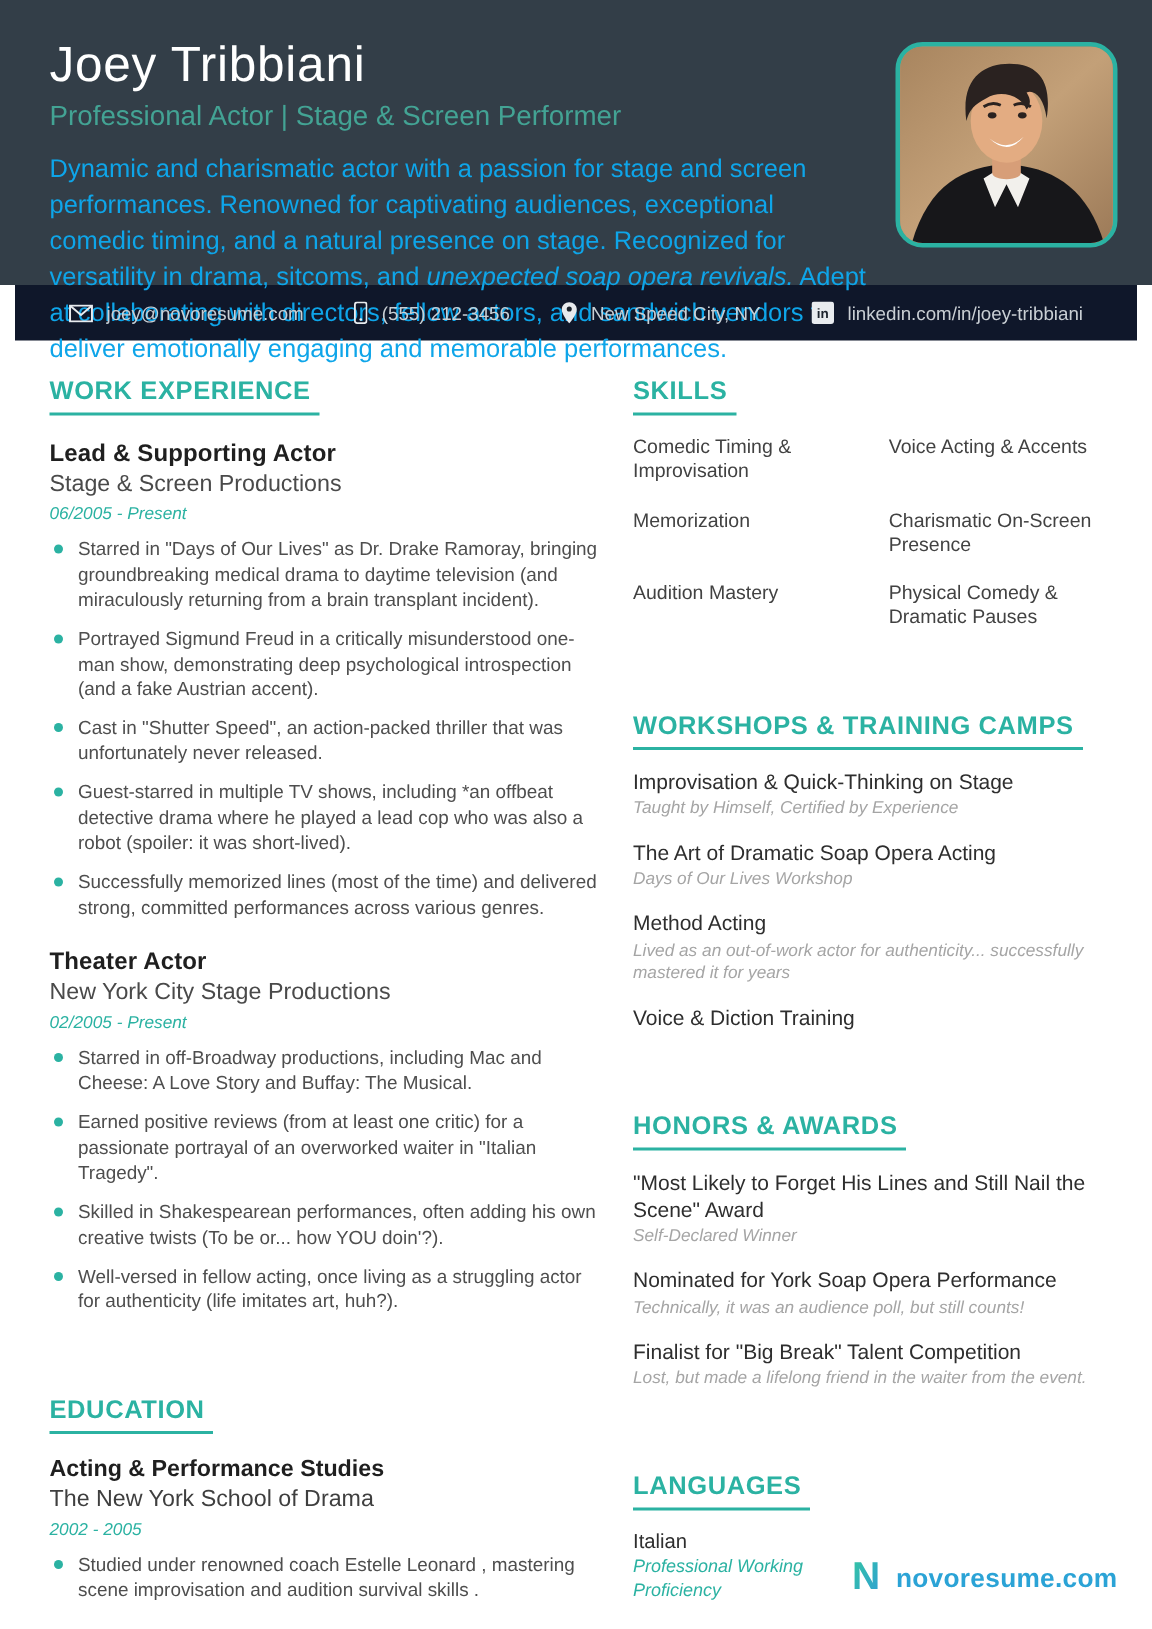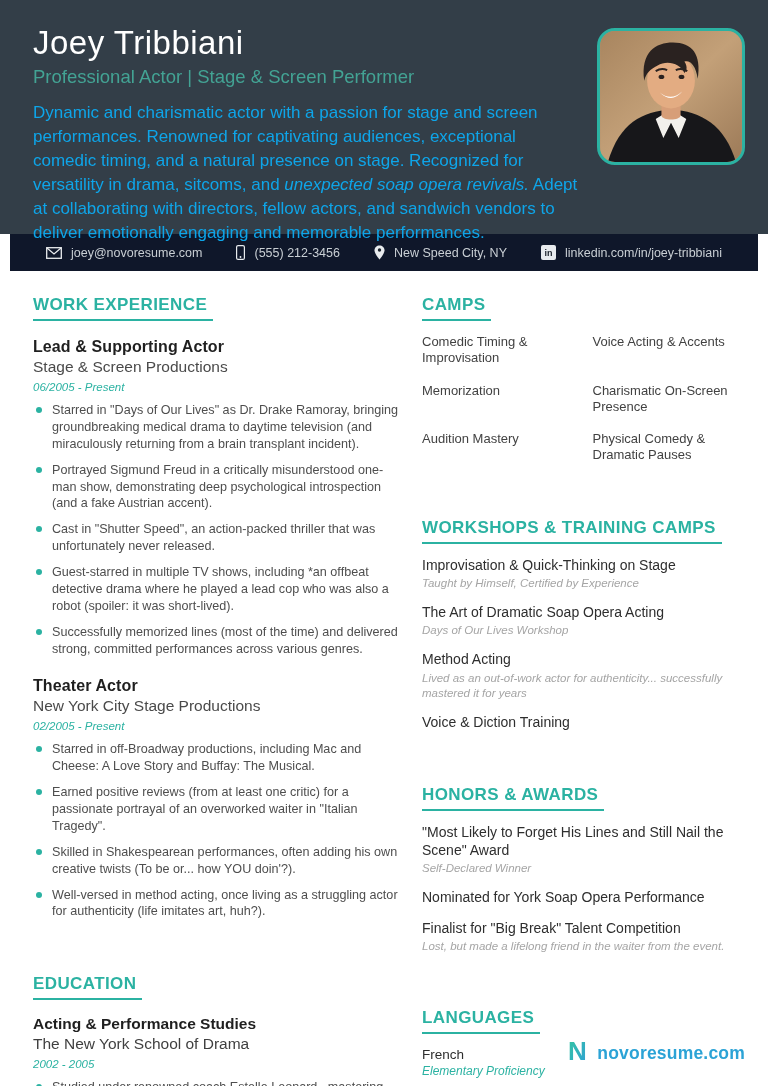--- a/index.html
+++ b/index.html
@@ -9,21 +9,21 @@
     width: 768px; height: 1086px;
     background: #ffffff;
     font-family: "Liberation Sans", sans-serif;
     position: relative;
     overflow: hidden;
   }
 
   
   .header {
     background: #333e48;
-    height: 234px;
+    height: 190px;
     padding: 26px 23px 0 33px;
     display: flex;
     justify-content: space-between;
     align-items: flex-start;
   }
   .header-left { width: 548px; }
   .name {
     margin: 0;
     color: #ffffff;
     font-size: 33px;
@@ -272,21 +272,21 @@
       </div>
 
       <div class="job">
         <div class="job-role">Theater Actor</div>
         <div class="job-org">New York City Stage Productions</div>
         <div class="job-dates">02/2005 - Present</div>
         <ul class="bullets">
           <li>Starred in off-Broadway productions, including Mac and Cheese: A Love Story and Buffay: The Musical.</li>
           <li>Earned positive reviews (from at least one critic) for a passionate portrayal of an overworked waiter in "Italian Tragedy".</li>
           <li>Skilled in Shakespearean performances, often adding his own creative twists (To be or... how YOU doin'?).</li>
-          <li>Well-versed in method acting, once living as a struggling actor for authenticity (life imitates art, huh?).</li>
+          <li>Well-versed in fellow acting, once living as a struggling actor for authenticity (life imitates art, huh?).</li>
         </ul>
       </div>
     </section>
 
     <section class="gap-top">
       <h2 class="section-heading">EDUCATION</h2>
       <div class="job">
         <div class="edu-degree">Acting &amp; Performance Studies</div>
         <div class="edu-school">The New York School of Drama</div>
         <div class="job-dates">2002 - 2005</div>
@@ -294,21 +294,21 @@
           <li>Studied under renowned coach Estelle Leonard , mastering scene improvisation and audition survival skills .</li>
         </ul>
       </div>
     </section>
 
   </div>
 
   <div class="col-right">
 
     <section>
-      <h2 class="section-heading">CAMPS</h2>
+      <h2 class="section-heading">SKILLS</h2>
       <div class="skills-grid">
         <div class="skill">Comedic Timing &amp; Improvisation</div>
         <div class="skill">Voice Acting &amp; Accents</div>
         <div class="skill">Memorization</div>
         <div class="skill">Charismatic On-Screen Presence</div>
         <div class="skill">Audition Mastery</div>
         <div class="skill">Physical Comedy &amp; Dramatic Pauses</div>
       </div>
     </section>
 
@@ -333,33 +333,34 @@
     </section>
 
     <section class="gap-top">
       <h2 class="section-heading">HONORS &amp; AWARDS</h2>
       <div class="entry">
         <div class="entry-title">"Most Likely to Forget His Lines and Still Nail the Scene" Award</div>
         <div class="entry-note">Self-Declared Winner</div>
       </div>
       <div class="entry">
         <div class="entry-title">Nominated for York Soap Opera Performance</div>
+        <div class="entry-note">Technically, it was an audience poll, but still counts!</div>
       </div>
       <div class="entry">
         <div class="entry-title">Finalist for "Big Break" Talent Competition</div>
         <div class="entry-note">Lost, but made a lifelong friend in the waiter from the event.</div>
       </div>
     </section>
 
     <section class="gap-top">
       <h2 class="section-heading">LANGUAGES</h2>
       <div class="lang-grid">
         <div>
-          <div class="lang-name">French</div>
-          <div class="lang-level">Elementary Proficiency</div>
+          <div class="lang-name">Italian</div>
+          <div class="lang-level">Professional Working Proficiency</div>
         </div>
       </div>
     </section>
 
   </div>
 </main>
 
 <div class="footer">
   <span>
     <svg width="24" height="26" viewBox="0 0 24 26">

